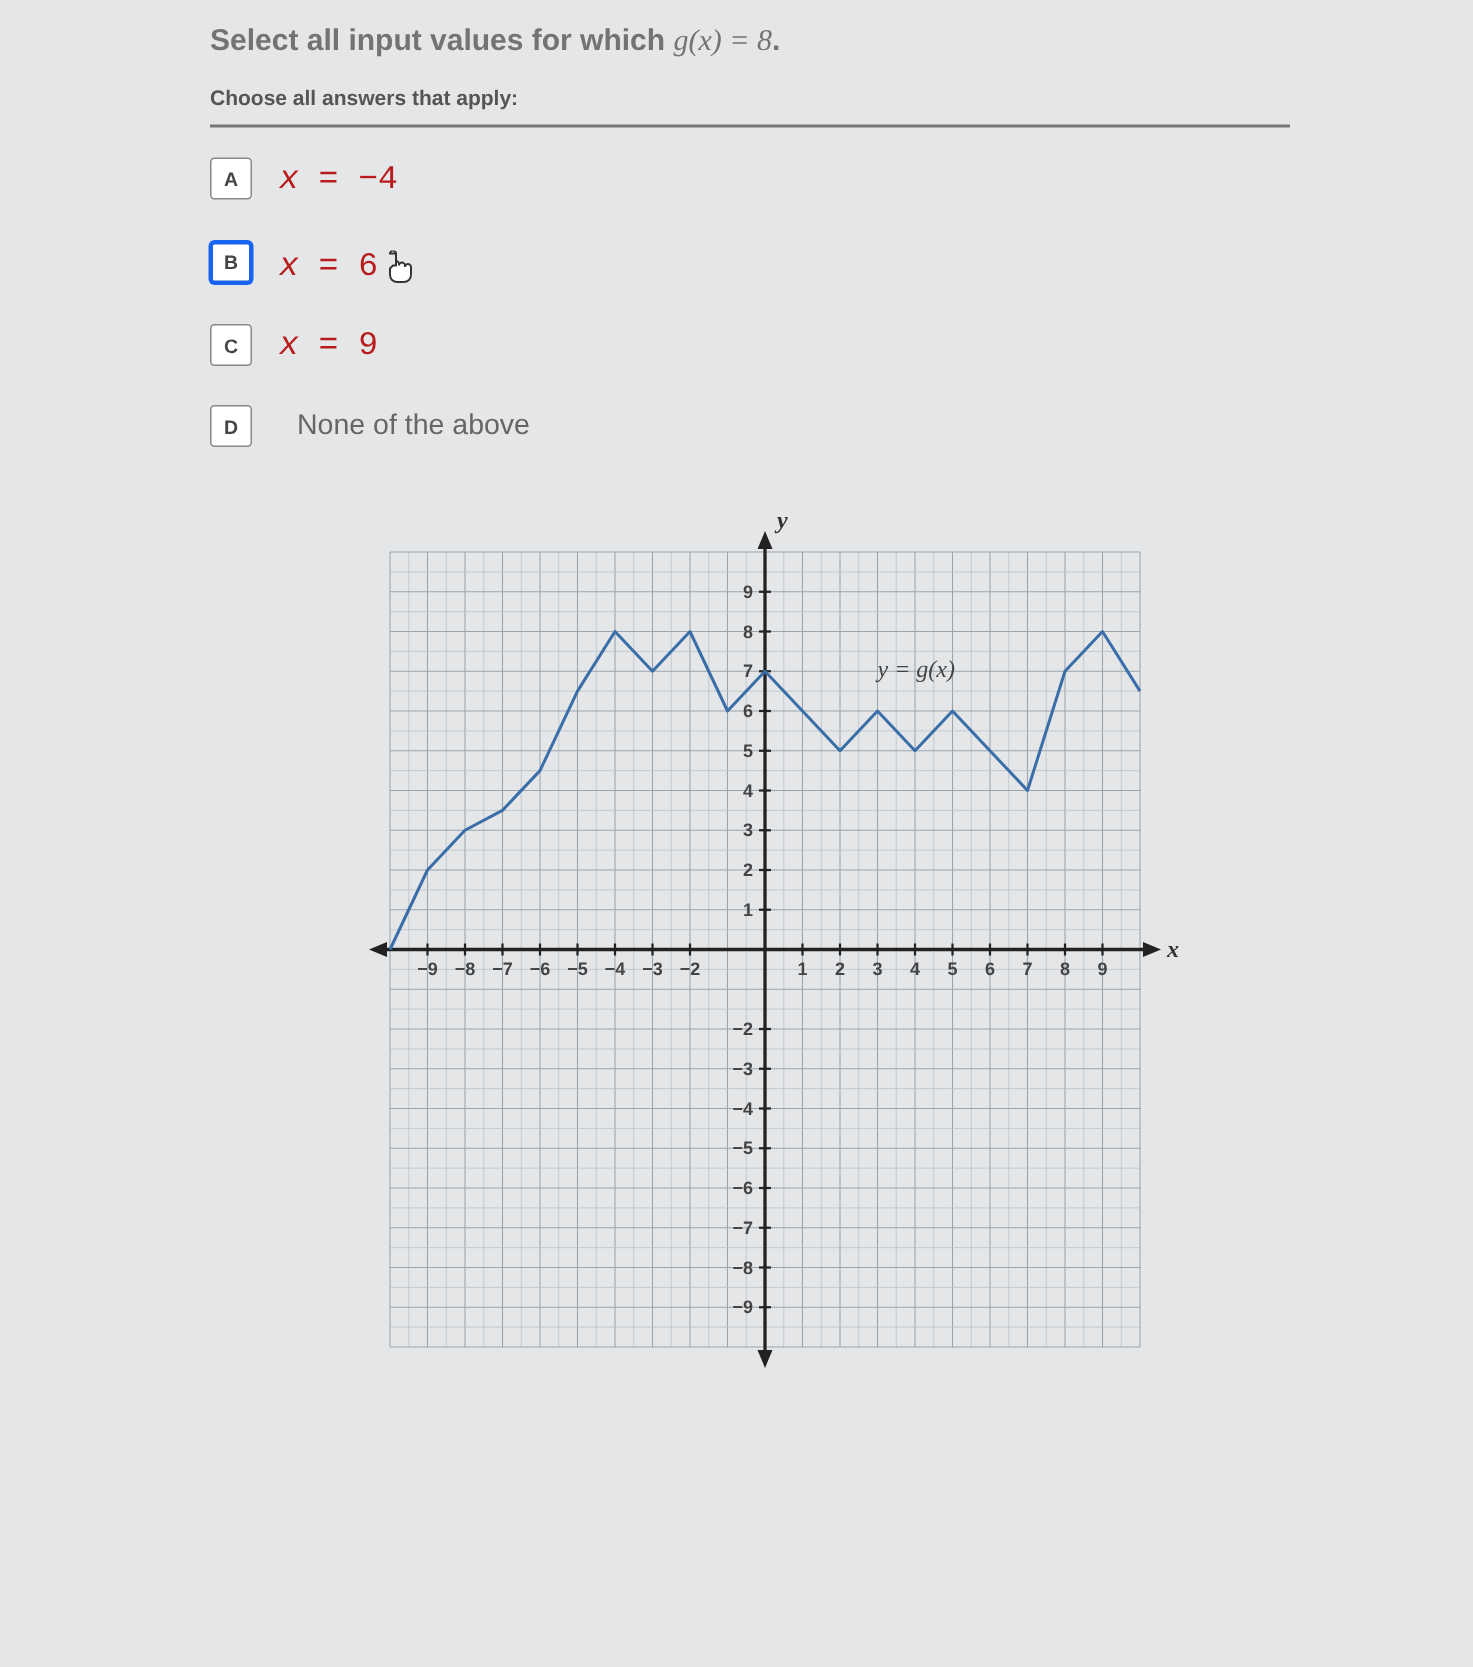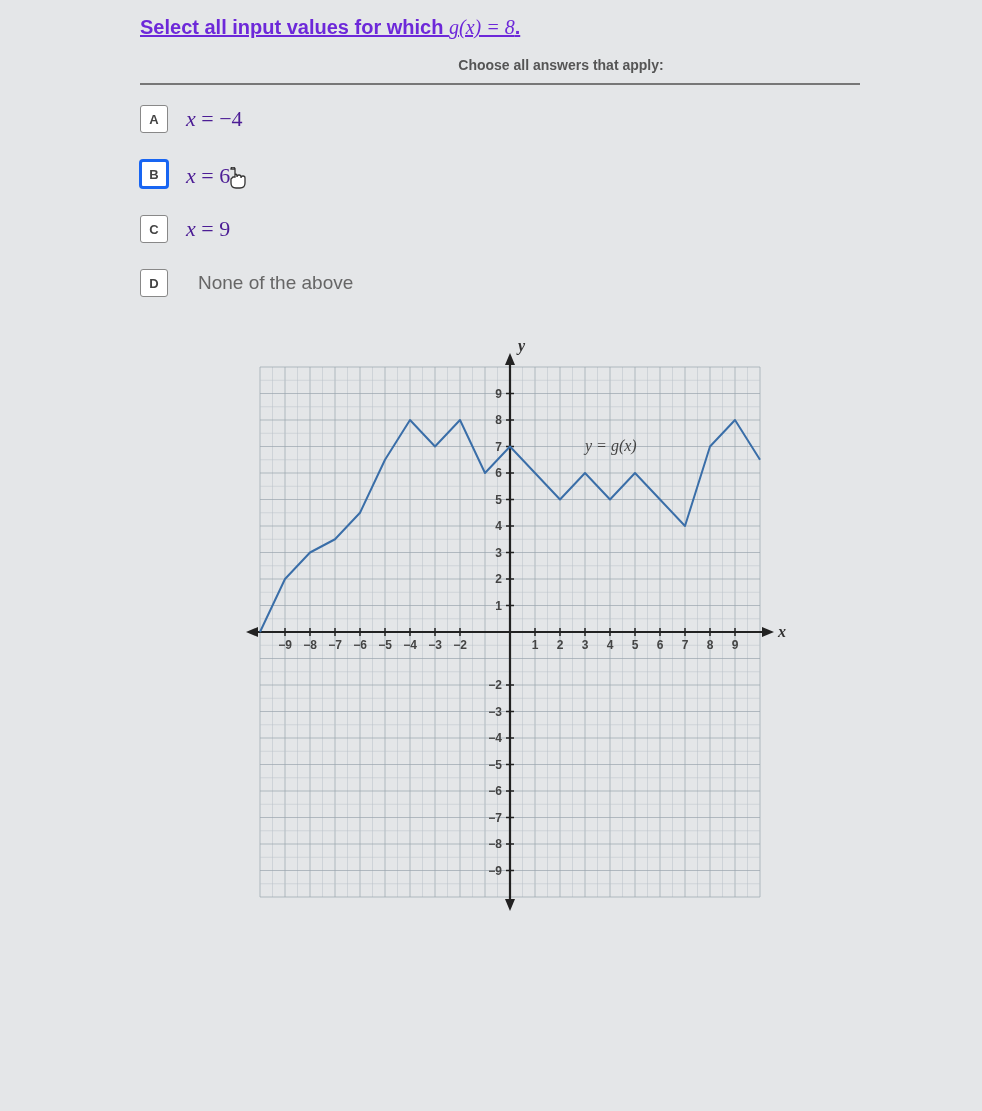--- a/index.html
+++ b/index.html
@@ -7,35 +7,33 @@
     font-family: -apple-system, BlinkMacSystemFont, "Segoe UI", Arial, sans-serif;
     background: #e4e6e8;
     width: 982px;
     height: 1111px;
     padding: 16px 0 0 140px;
     color: #2a2a2a;
   }
   .question-title {
     font-size: 20px;
     font-weight: 700;
-    color: #6d28d9;
+    color: #737373;
     margin-bottom: 18px;
-    text-decoration: underline;
   }
   .question-title .math {
     font-family: "Times New Roman", serif;
     font-style: italic;
     font-weight: 500;
   }
   .instruction {
     font-size: 14px;
     font-weight: 700;
     color: #555;
     margin-bottom: 10px;
-    text-align: center;
   }
   .divider {
     border: none;
     border-top: 2px solid #777;
     margin-bottom: 20px;
     width: 720px;
   }
   .options {
     display: flex;
     flex-direction: column;
@@ -59,23 +57,23 @@
     font-size: 13px;
     font-weight: 700;
     color: #444;
     cursor: pointer;
   }
   .opt-box.selected {
     border: 2.5px solid #1865f2;
     box-shadow: 0 0 0 1px #1865f2;
   }
   .opt-label {
-    font-family: Liberation Serif, serif;
+    font-family: Liberation Mono, monospace;
     font-size: 22px;
-    color: #4c1d95;
+    color: #b91c1c;
   }
   .opt-label .var { font-style: italic; }
   .opt-label.plain {
     font-family: -apple-system, BlinkMacSystemFont, "Segoe UI", Arial, sans-serif;
     font-size: 19px;
     color: #666;
     margin-left: 12px;
   }
   .cursor-hand {
     position: relative;

